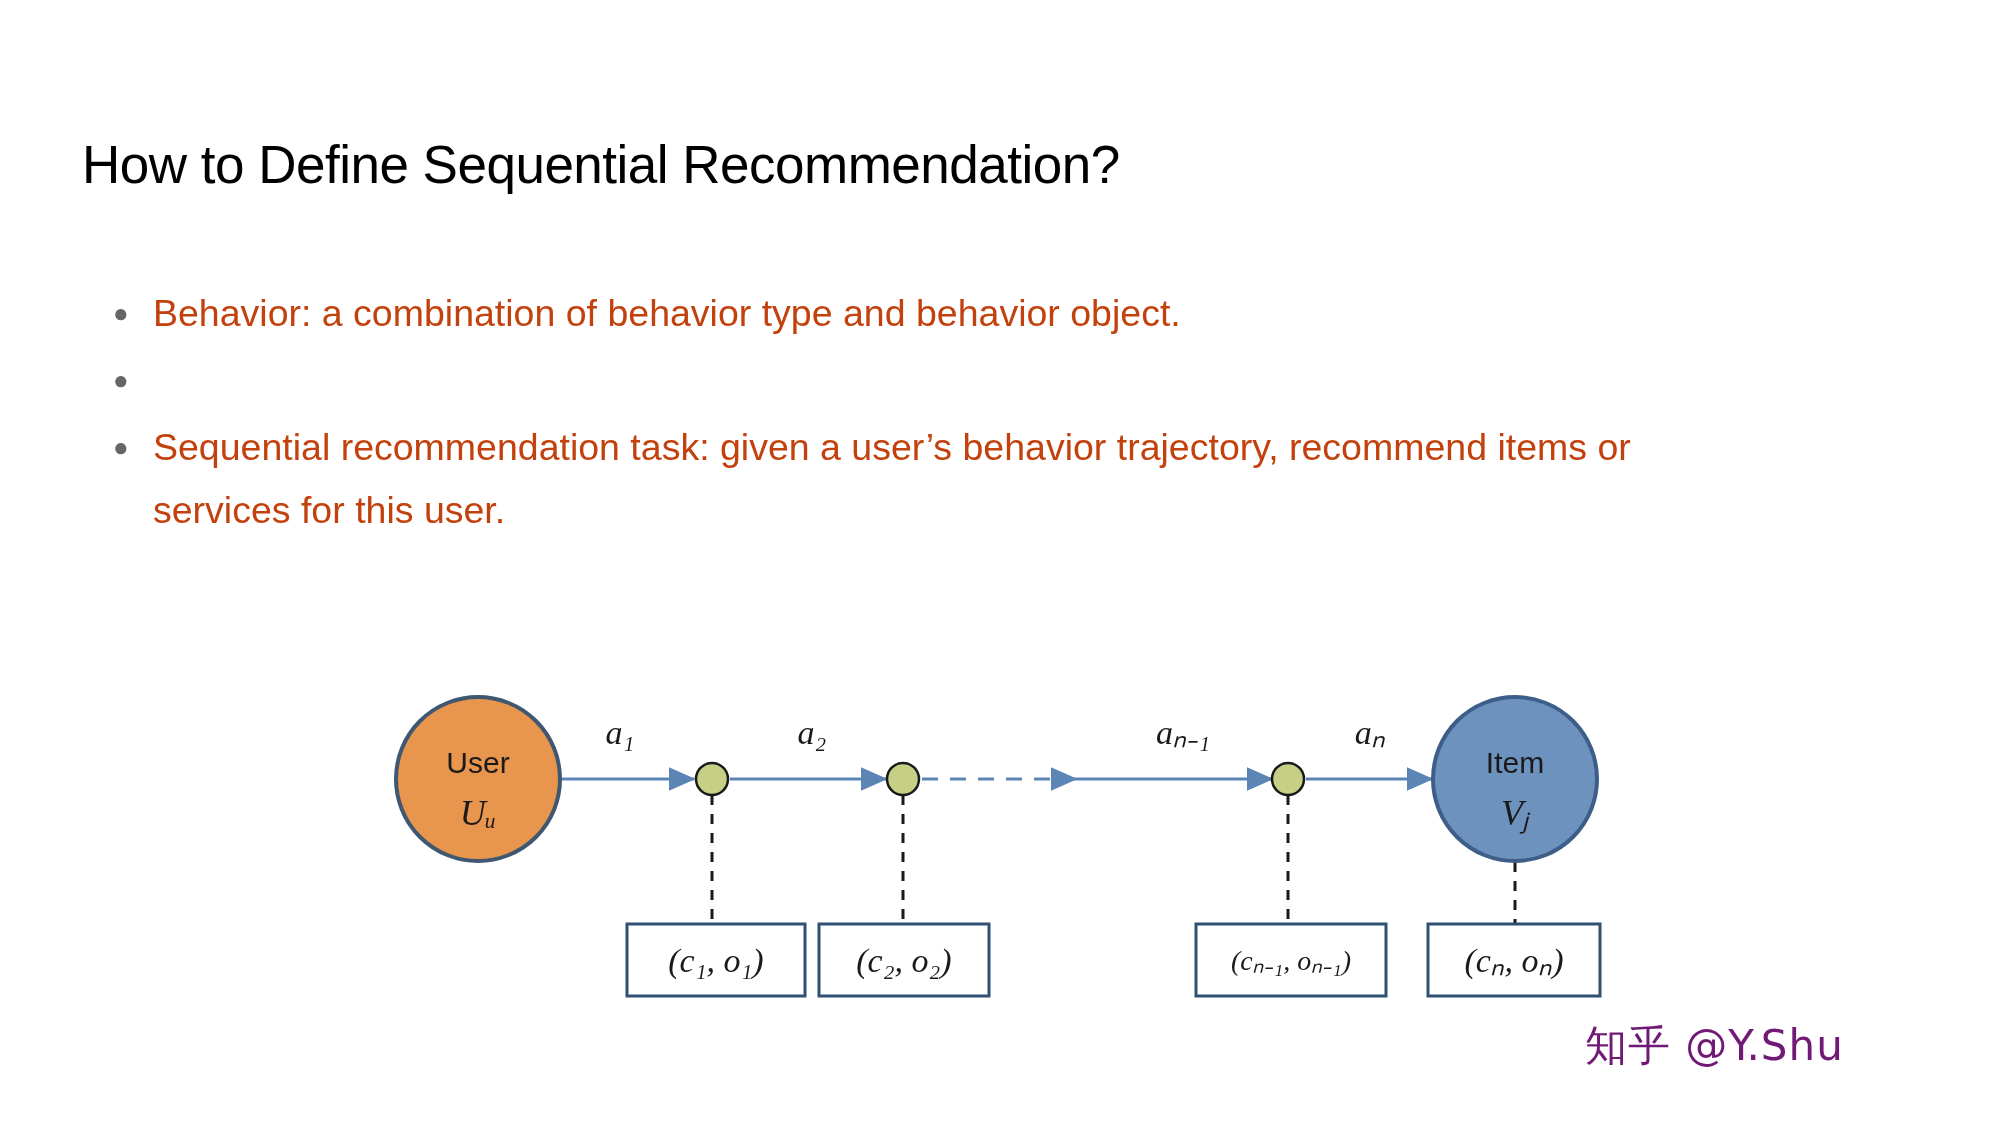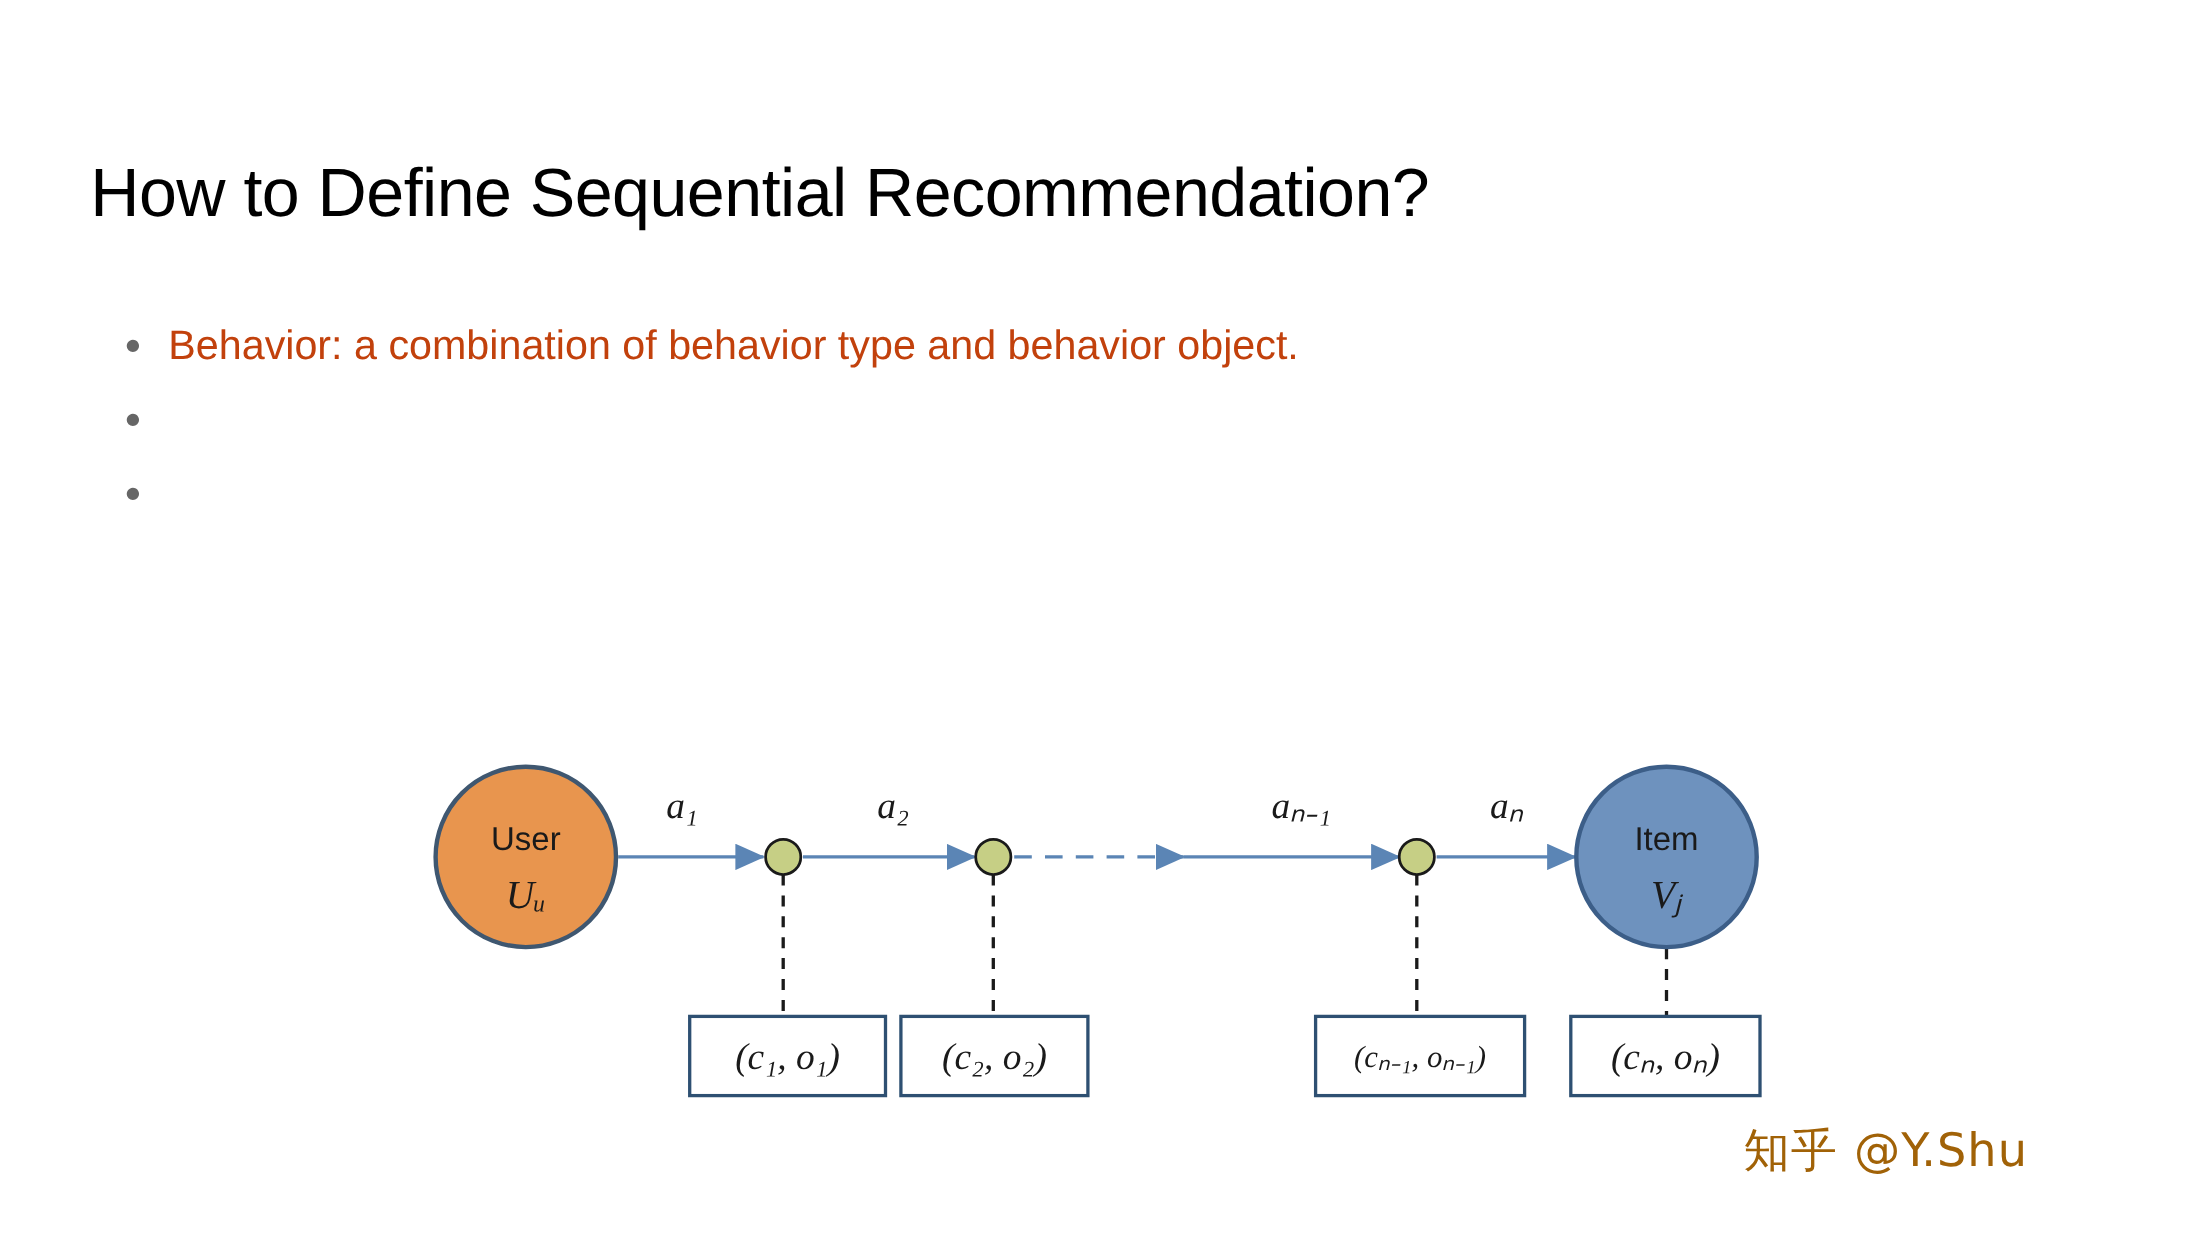--- a/index.html
+++ b/index.html
@@ -22,21 +22,21 @@
     height: 1125px;
     background: #ffffff;
   }
 
   
   #slide-title {
     position: absolute;
     left: 82px;
     top: 100px;
     font-family: "Liberation Sans", sans-serif;
-    font-size: 62px;
+    font-size: 53px;
     font-weight: 400;
     color: #000000;
     letter-spacing: -0.5px;
     white-space: nowrap;
     line-height: 1.1;
   }
 
   
   #bullet-list {
     position: absolute;
@@ -109,21 +109,21 @@
     fill: #1a1a1a;
   }
 
   
   #watermark {
     position: absolute;
     left: 1585px;
     top: 1018px;
     font-family: "DejaVu Sans", sans-serif;
     font-size: 42px;
-    color: #a16207;
+    color: #701a75;
     white-space: nowrap;
     letter-spacing: 1px;
   }
 </style>
 </head>
 <body>
 
 <div id="slide">
 
   <h1 id="slide-title">How to Define Sequential Recommendation?</h1>
@@ -131,20 +131,21 @@
   <div id="bullet-list">
     <div class="bullet-row">
       <span class="bullet-dot">●</span>
       <span class="bullet-text">Behavior: a combination of behavior type and behavior object.</span>
     </div>
     <div class="bullet-row">
       <span class="bullet-dot">●</span>
     </div>
     <div class="bullet-row">
       <span class="bullet-dot">●</span>
+      <span class="bullet-text">Sequential recommendation task: given a user’s behavior trajectory, recommend items or services for this user.</span>
     </div>
   </div>
 
   <div id="diagram">
     <svg width="2000" height="1125" viewBox="0 0 2000 1125" xmlns="http://www.w3.org/2000/svg">
       <defs>
         <marker id="arrowhead" markerWidth="9" markerHeight="8" refX="8.5" refY="4" orient="auto" markerUnits="strokeWidth">
           <path d="M0,0 L9,4 L0,8 z" fill="#5B85B5"></path>
         </marker>
       </defs>

